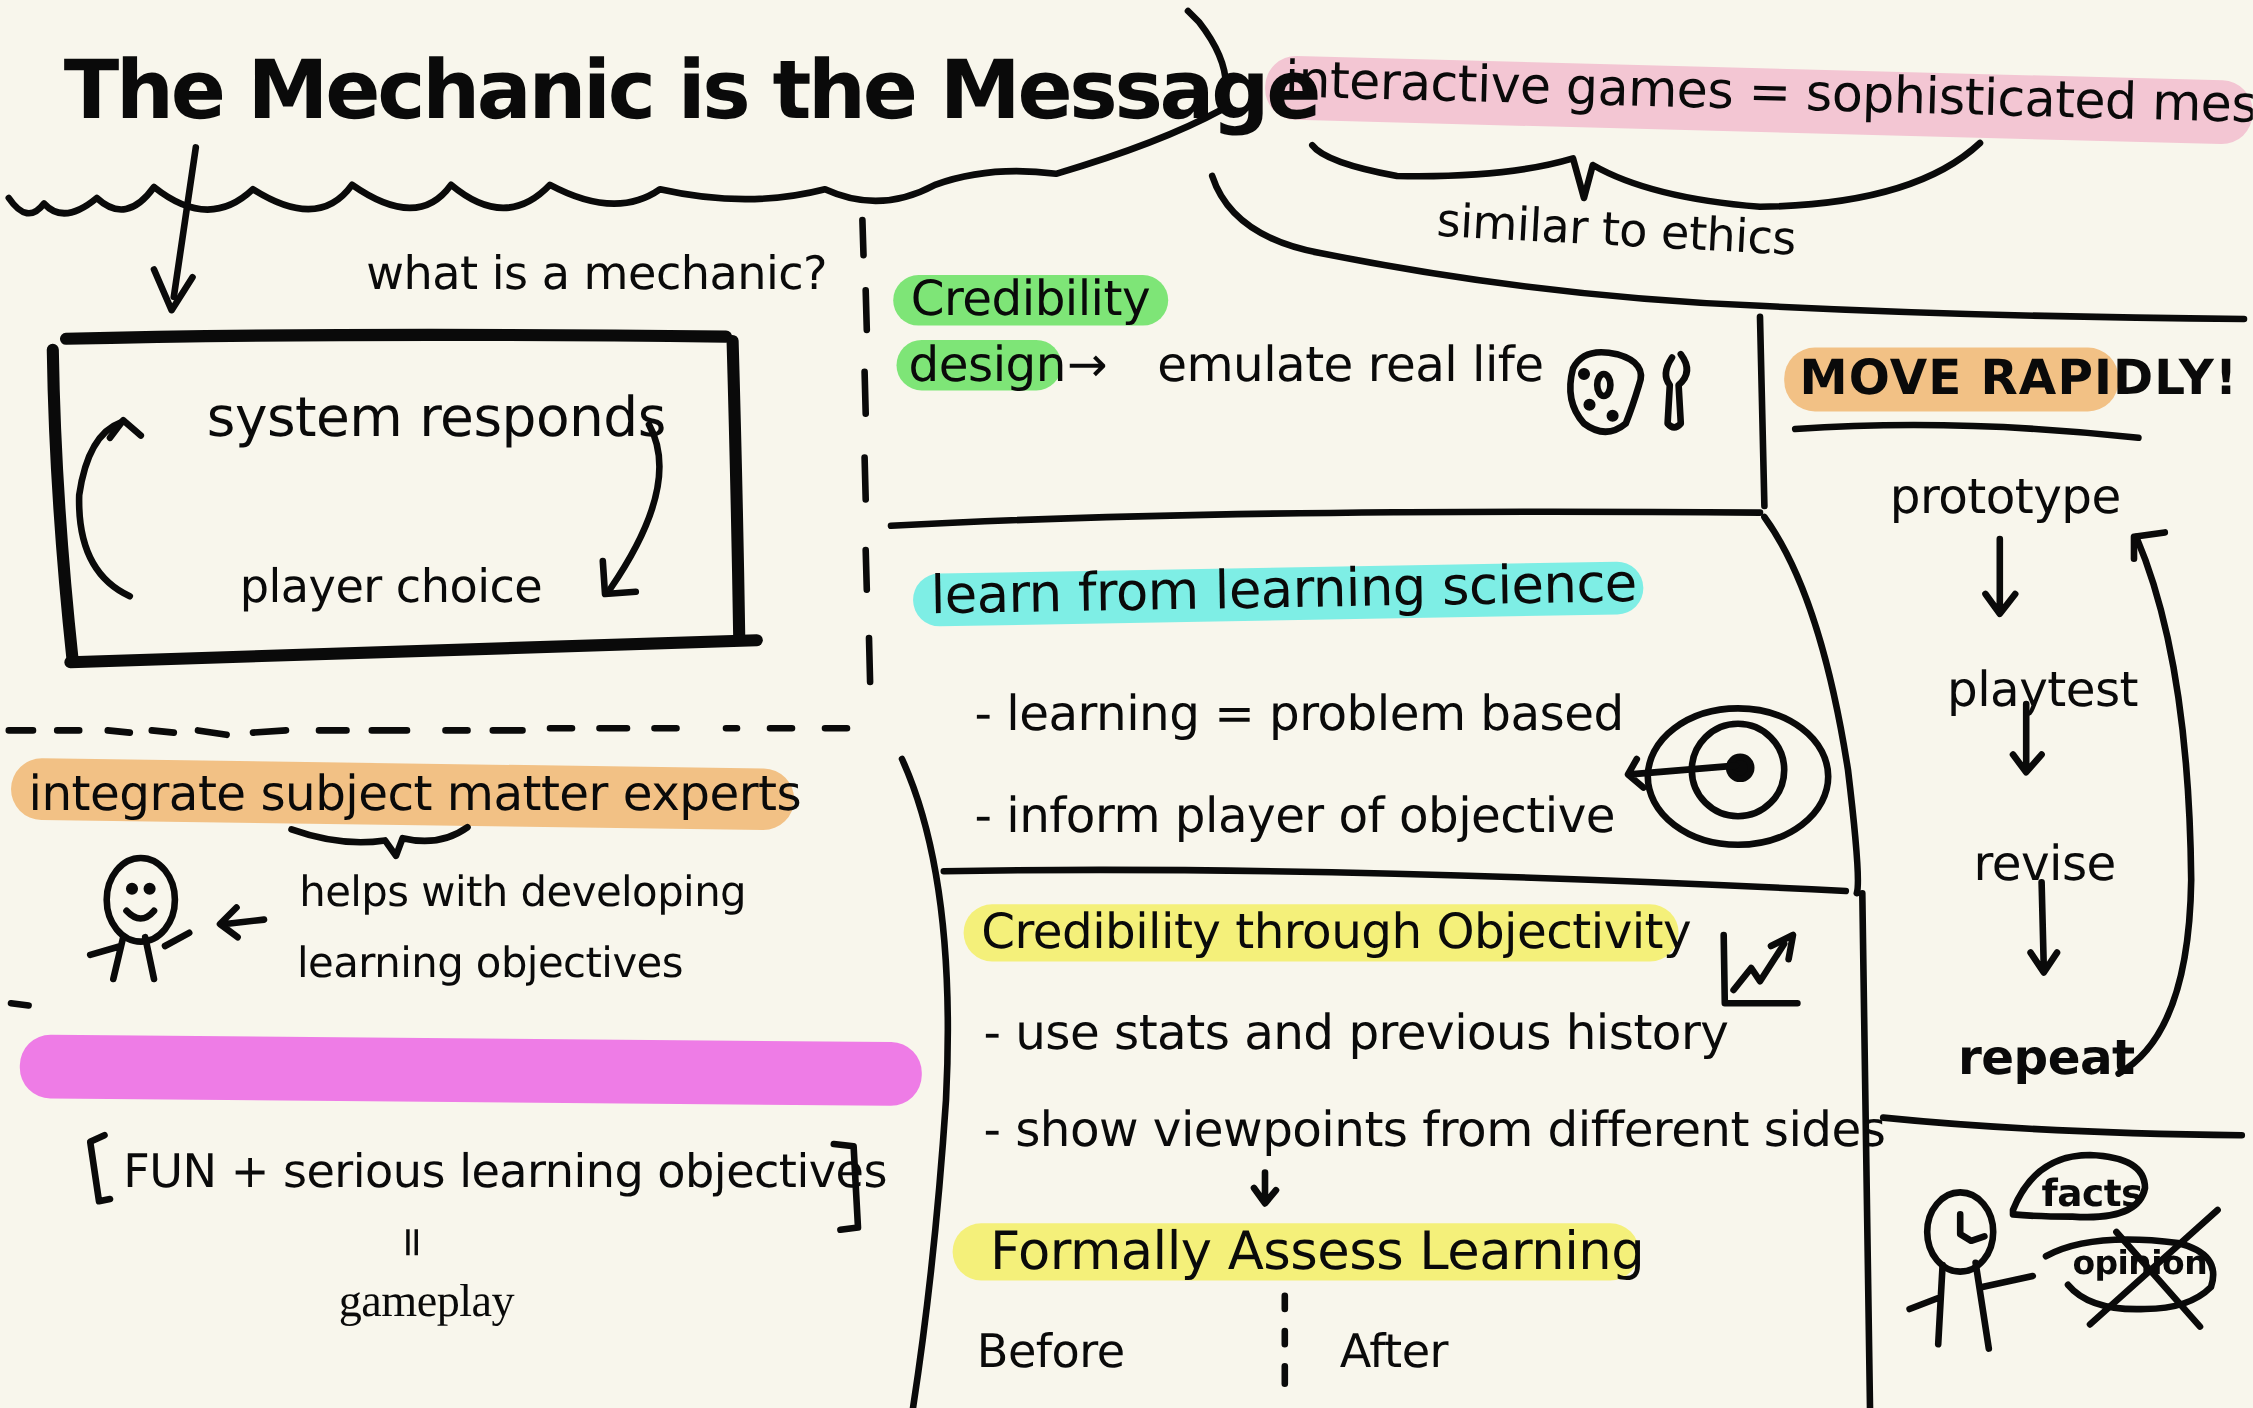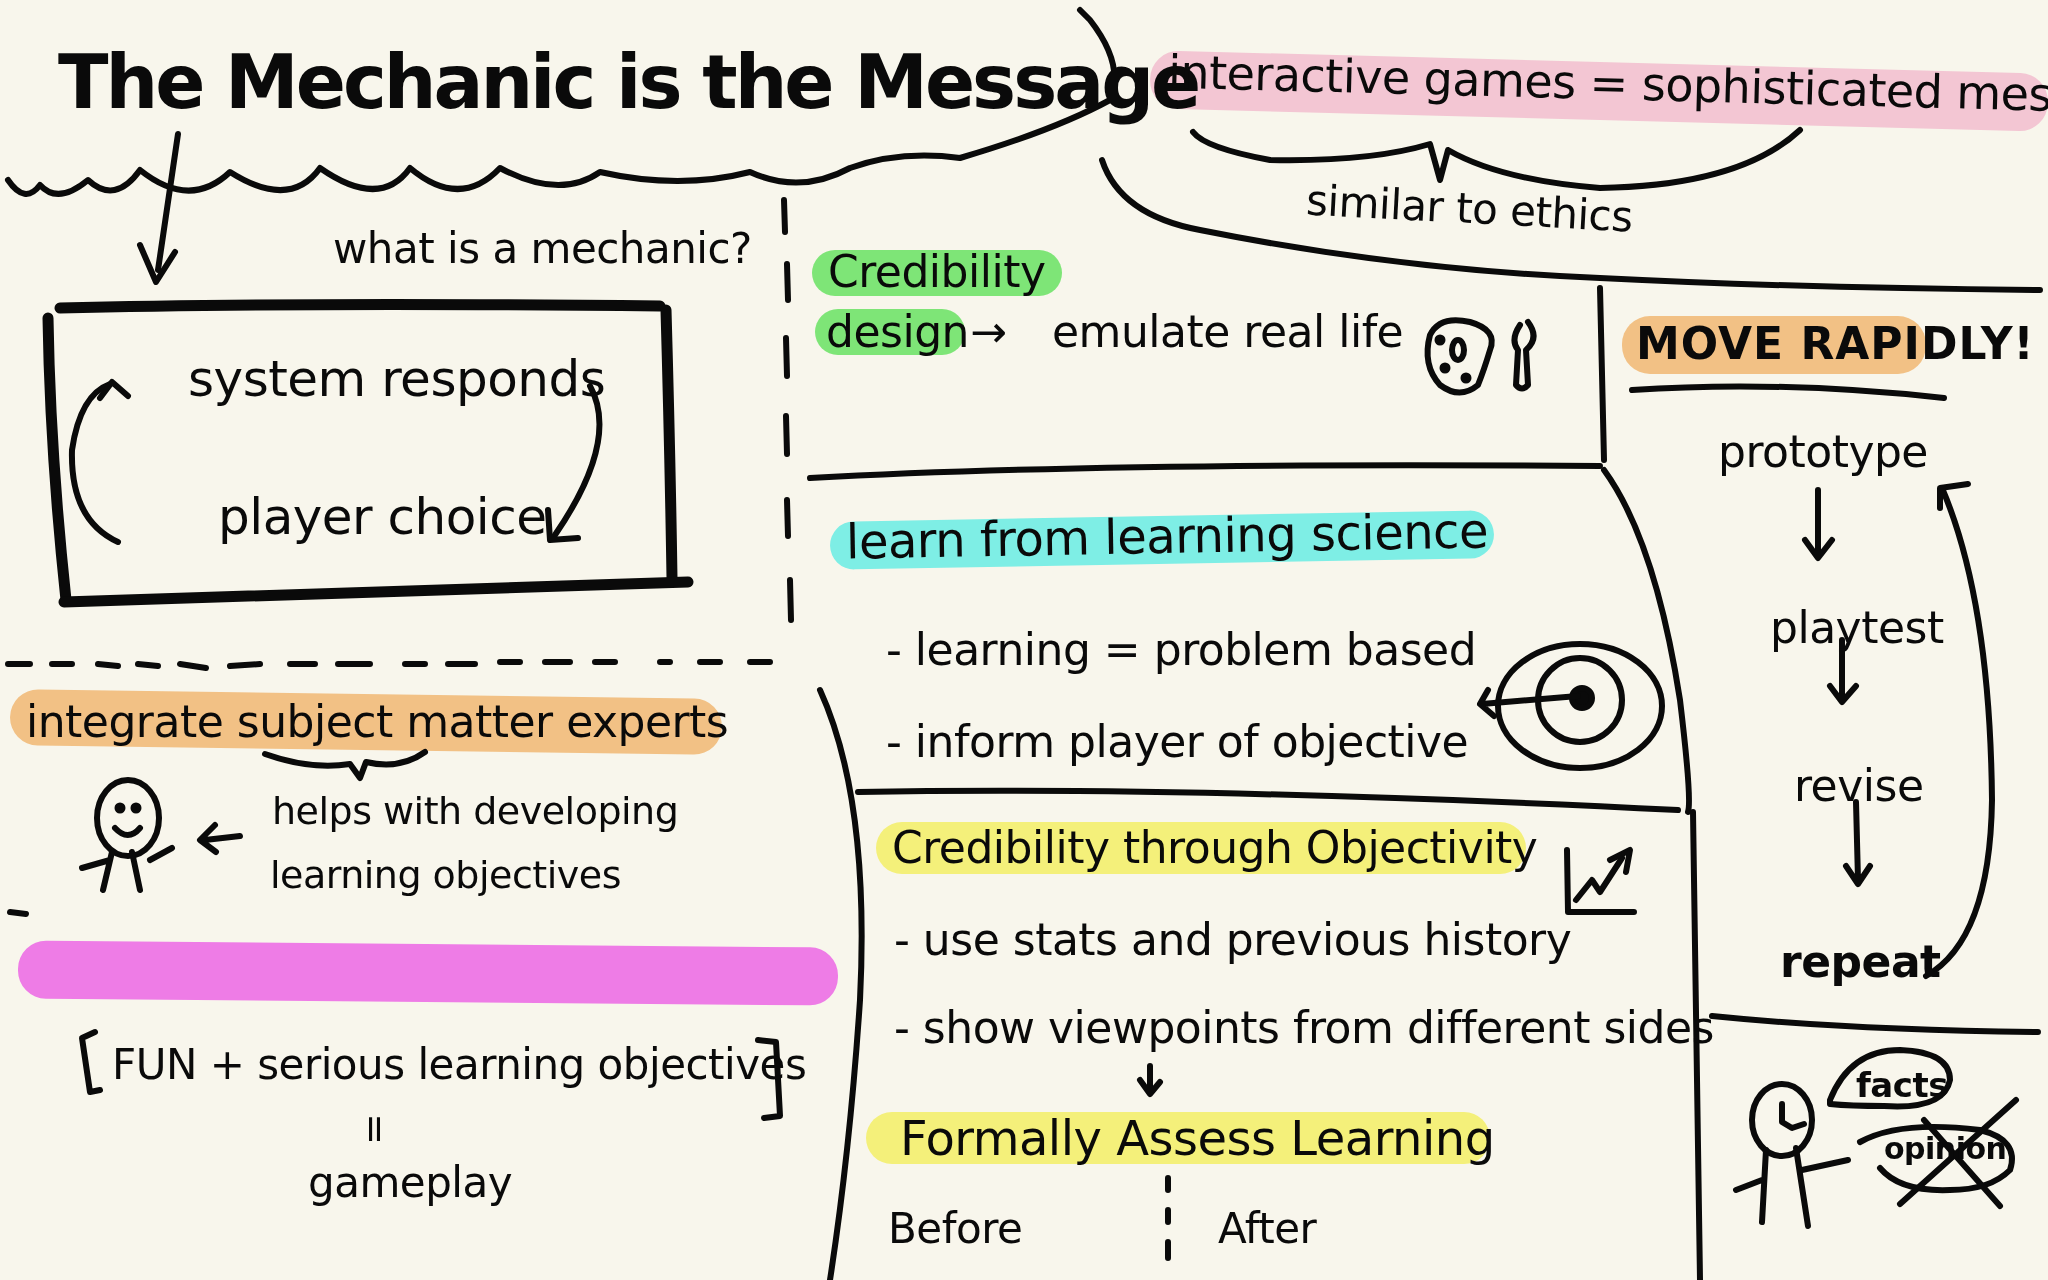--- a/index.html
+++ b/index.html
@@ -124,29 +124,29 @@
     </g>
   </svg>
 
   <div class="t title" style="left:58px;top:45px;">The Mechanic is the Message</div>
 
   <div class="t h" style="left:1168px;top:62px;transform:rotate(1.5deg);font-size:46px;">interactive games = sophisticated messages</div>
   <div class="t m" style="left:1306px;top:188px;transform:rotate(3deg);">similar to ethics</div>
 
   <div class="t m" style="left:333px;top:228px;">what is a mechanic?</div>
   <div class="t h" style="left:188px;top:338px;font-size:50px;margin-top:16px;">system responds</div>
-  <div class="t h" style="left:218px;top:492px;font-size:50px;">player choice</div>
+  <div class="t h" style="left:218px;top:512px;font-size:42px;">player choice</div>
 
   <div class="t h" style="left:26px;top:700px;">integrate subject matter experts</div>
   <div class="t s" style="left:272px;top:792px;">helps with developing</div>
   <div class="t s" style="left:270px;top:856px;">learning objectives</div>
 
   <div class="t m" style="left:112px;top:1044px;">FUN + serious learning objectives</div>
   <div class="t s" style="left:360px;top:1110px;transform:rotate(90deg);">=</div>
-  <div class="t m" style="left:308px;top:1162px;">gameplay</div>
+  <div class="t m" style="left:308px;top:1162px;font-family:Liberation Serif, serif;">gameplay</div>
 
   <div class="t h" style="left:828px;top:250px;">Credibility</div>
   <div class="t h" style="left:826px;top:310px;">design</div>
   <div class="t h" style="left:970px;top:310px;">→</div>
   <div class="t h" style="left:1052px;top:310px;">emulate real life</div>
 
   <div class="t h" style="left:846px;top:512px;transform:rotate(-1deg);font-size:48px;">learn from learning science</div>
   <div class="t h" style="left:886px;top:628px;">- learning = problem based</div>
   <div class="t h" style="left:886px;top:720px;">- inform player of objective</div>
 

